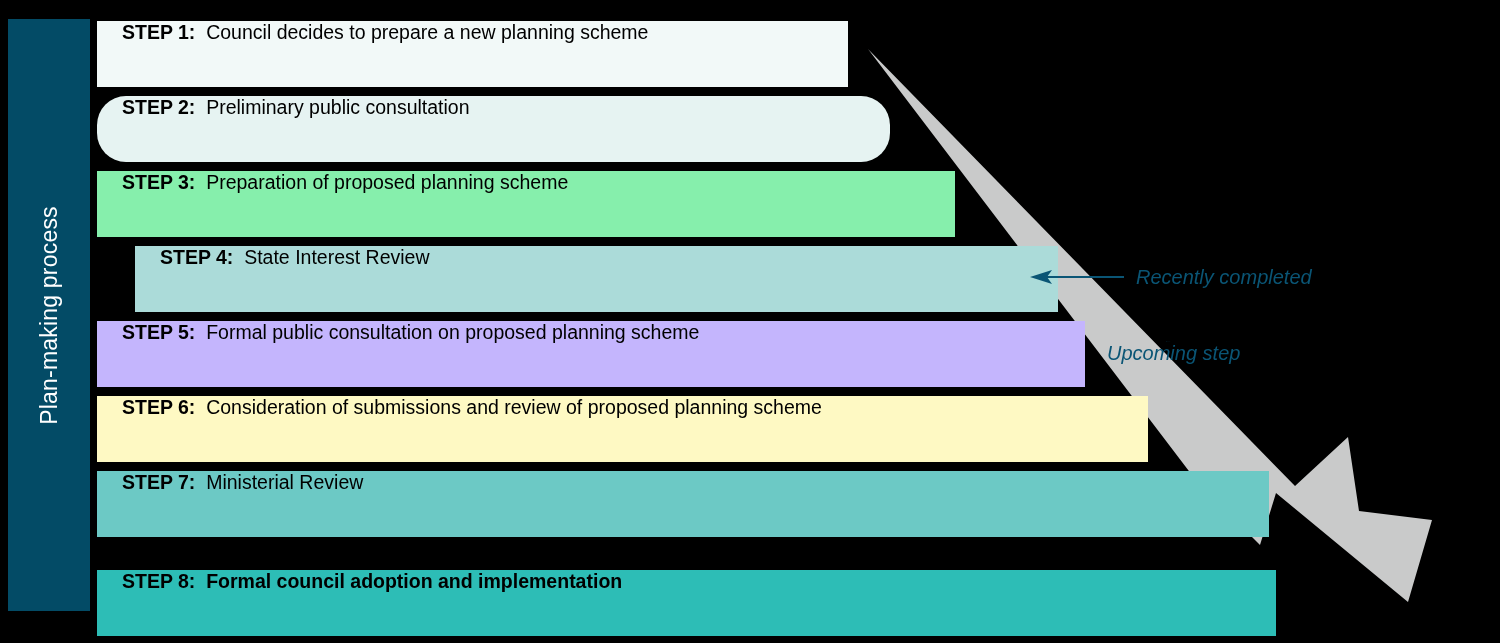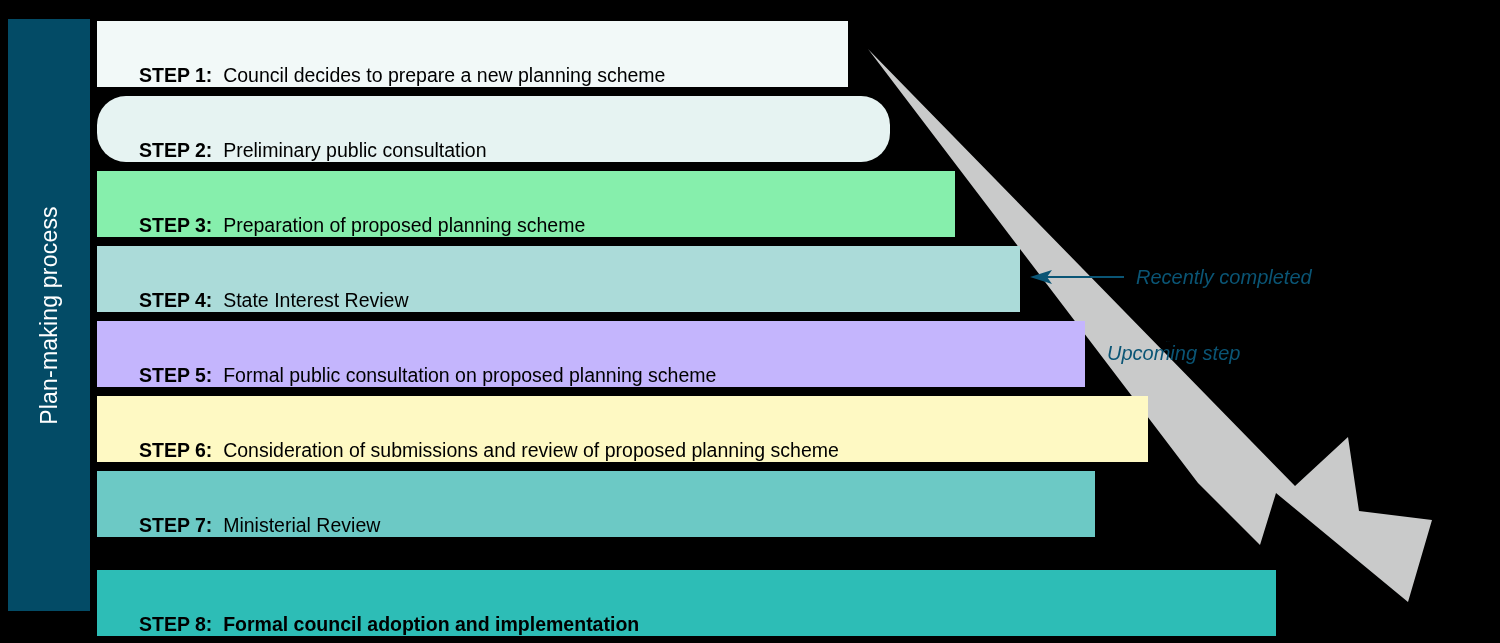--- a/index.html
+++ b/index.html
@@ -36,23 +36,23 @@
     letter-spacing: 0.2px;
     font-family: "Liberation Sans", sans-serif;
   }
 
   
   .step-bar {
     position: absolute;
     left: 97px;
     height: 66px;
     display: flex;
-    align-items: flex-end;
+    align-items: flex-start;
     box-sizing: border-box;
-    padding-left: 42px;
+    padding-left: 25px;
   }
   .step-text {
     white-space: nowrap;
     color: #000000;
     font-size: 19.5px;
     font-family: "Liberation Sans", sans-serif;
   }
   .step-text .lbl {
     font-weight: bold;
   }
@@ -103,30 +103,30 @@
   <div id="steps-layer">
       <div class="step-bar" style="top: 21px; width: 751px; background: rgb(242, 249, 248);">
         <div class="step-text"><span class="lbl">STEP 1:</span><span>&nbsp; Council decides to prepare a new planning scheme</span></div>
       </div>
       <div class="step-bar" style="top: 96px; width: 793px; background: rgb(230, 243, 242); border-radius: 29px;">
         <div class="step-text"><span class="lbl">STEP 2:</span><span>&nbsp; Preliminary public consultation</span></div>
       </div>
       <div class="step-bar" style="top: 171px; width: 858px; background: #86efac;">
         <div class="step-text"><span class="lbl">STEP 3:</span><span>&nbsp; Preparation of proposed planning scheme</span></div>
       </div>
-      <div class="step-bar" style="top: 246px; width: 923px; background: rgb(171, 219, 217);">
+      <div class="step-bar" style="top: 246px; width: 923px; background: rgb(171, 219, 217); margin-left: 38px;">
         <div class="step-text"><span class="lbl">STEP 4:</span><span>&nbsp; State Interest Review</span></div>
       </div>
       <div class="step-bar" style="top: 321px; width: 988px; background: #c4b5fd;">
         <div class="step-text"><span class="lbl">STEP 5:</span><span>&nbsp; Formal public consultation on proposed planning scheme</span></div>
       </div>
       <div class="step-bar" style="top: 396px; width: 1051px; background: #fef9c3;">
         <div class="step-text"><span class="lbl">STEP 6:</span><span>&nbsp; Consideration of submissions and review of proposed planning scheme</span></div>
       </div>
-      <div class="step-bar" style="top: 471px; width: 998px; background: rgb(108, 201, 197);">
+      <div class="step-bar" style="top: 471px; width: 1172px; background: rgb(108, 201, 197);">
         <div class="step-text"><span class="lbl">STEP 7:</span><span>&nbsp; Ministerial Review</span></div>
       </div>
       <div class="step-bar emph" style="top: 546px; width: 1179px; background: rgb(45, 189, 182); margin-top: 24px;">
         <div class="step-text"><span class="lbl">STEP 8:</span><span>&nbsp; Formal council adoption and implementation</span></div>
       </div>
     </div>
 
   <div id="callouts-layer">
       <div class="callout" style="left: 1030px; top: 265px;">
         <svg width="94" height="24" viewBox="0 0 94 24">

